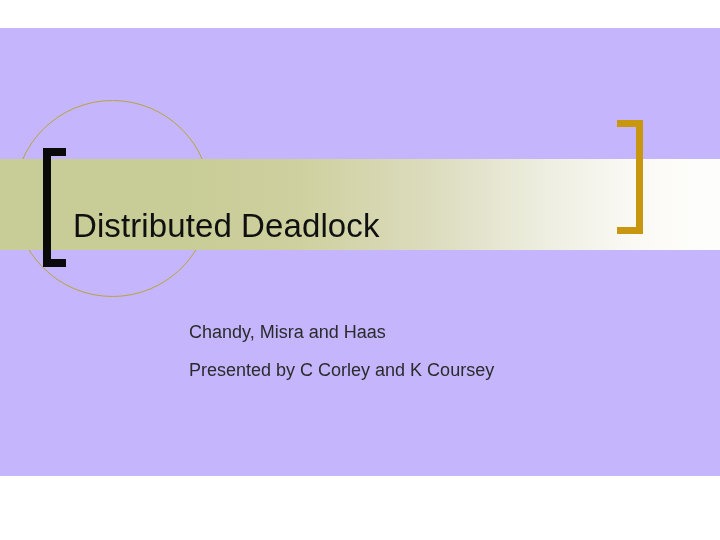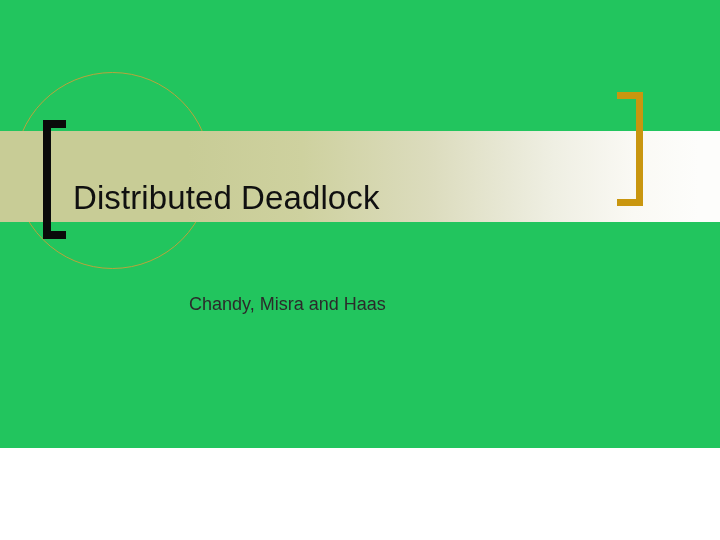--- a/index.html
+++ b/index.html
@@ -11,22 +11,23 @@
     height: 540px;
     background: #ffffff;
     font-family: "Liberation Sans", sans-serif;
     overflow: hidden;
   }
 
   #slide {
     position: relative;
     width: 720px;
     height: 448px;
-    background: #22c55e;
+    background: #c4b5fd;
     overflow: hidden;
+    margin-top: 28px;
   }
 
   
   #deco-circle {
     position: absolute;
     left: 14px;
     top: 72px;
     width: 197px;
     height: 197px;
     border: 1.4px solid #b8a43c;
@@ -120,15 +121,16 @@
   <div id="gold-bracket"></div>
 
   <div id="black-bracket"></div>
 
   <div id="title-text">
     <span>Distributed Deadlock</span><br>
   </div>
 
   <div id="body-block">
     <span class="body-line">Chandy, Misra and Haas</span>
+    <span class="body-line">Presented by C Corley and K Coursey</span>
   </div>
 
 </div>
 
 </body></html>

